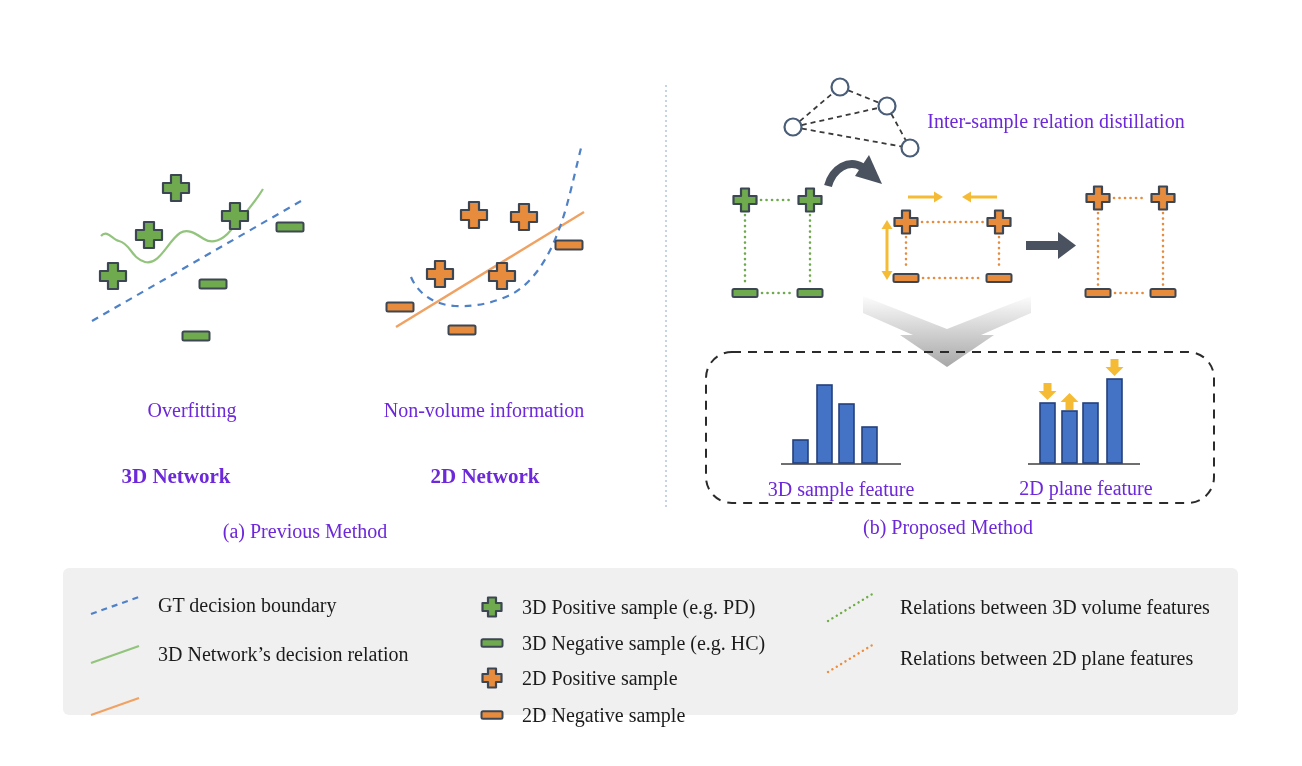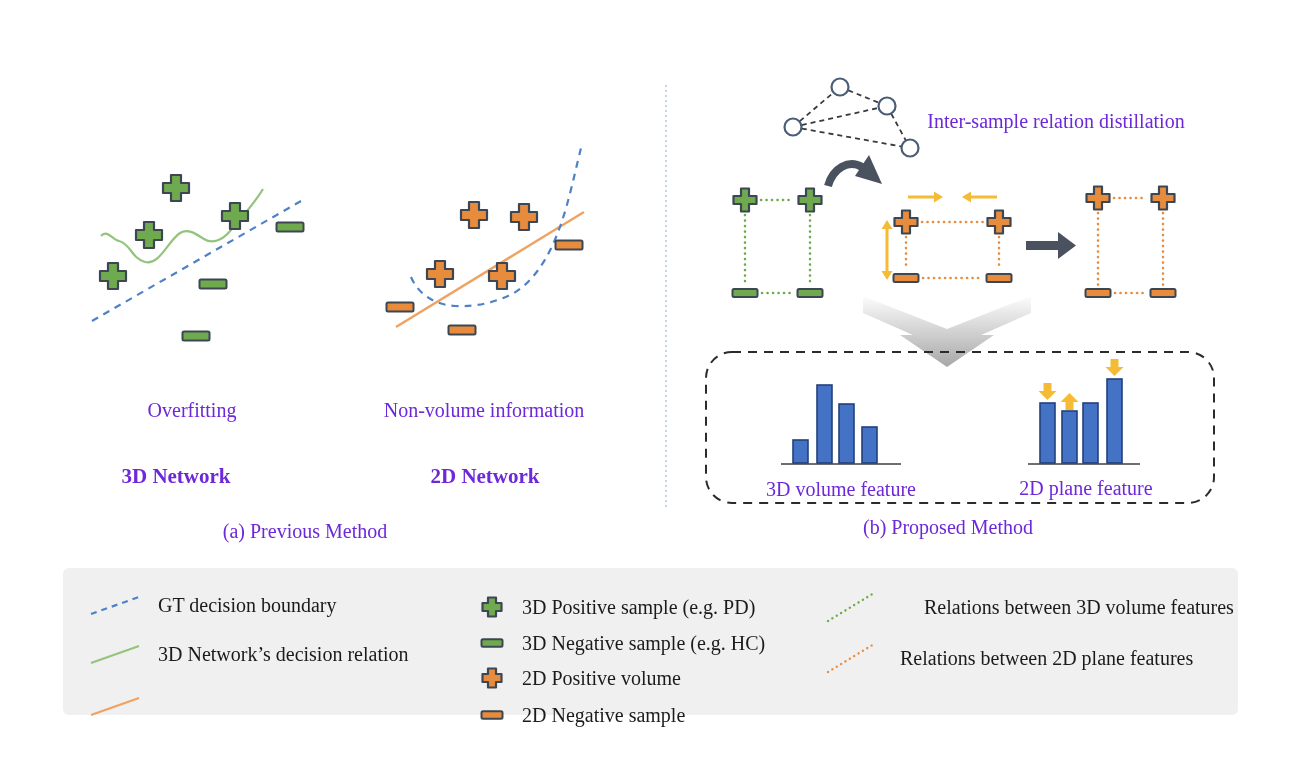--- a/index.html
+++ b/index.html
@@ -168,21 +168,21 @@
         </g>
       </g>
   </svg>
 
   <div class="t" style="left:192px;top:410px;">Overfitting</div>
   <div class="t" style="left:484px;top:410px;">Non-volume information</div>
   <div class="t bold" style="left:176px;top:477px;">3D Network</div>
   <div class="t bold" style="left:485px;top:477px;">2D Network</div>
   <div class="t" style="left:305px;top:531px;">(a) Previous Method</div>
   <div class="t" style="left:1056px;top:121px;">Inter-sample relation distillation</div>
-  <div class="t" style="left:841px;top:489px;">3D volume feature</div>
+  <div class="t" style="left:841px;top:489px;">3D sample feature</div>
   <div class="t" style="left:1086px;top:488px;">2D plane feature</div>
   <div class="t" style="left:948px;top:527px;">(b) Proposed Method</div>
 
   <div id="legend-box">
       <svg width="56" height="28" class="legend-icon" style="left: 24px; top: 23px;">
         <line x1="4" y1="23" x2="52" y2="6" stroke="#4f81c7" stroke-width="2.2" stroke-dasharray="6 5"></line>
       </svg>
       <div class="legend-item-text" style="left: 95px; top: 24px;">GT decision boundary</div>
       <svg width="56" height="28" class="legend-icon" style="left: 24px; top: 72px;">
         <line x1="4" y1="23" x2="52" y2="6" stroke="#93c47d" stroke-width="2.2"></line>
@@ -195,27 +195,27 @@
         <path d="M9 3.5H17V9H22.5V17H17V22.5H9V17H3.5V9H9Z" fill="#6faa4e" stroke="#3d4653" stroke-width="2.2" stroke-linejoin="round"></path>
       </svg>
       <div class="legend-item-text" style="left: 459px; top: 26px;">3D Positive sample (e.g. PD)</div>
       <svg width="26" height="26" class="legend-icon" style="left: 416px; top: 62px;">
         <rect x="2.5" y="9.25" width="21" height="7.5" rx="1.5" fill="#6faa4e" stroke="#3d4653" stroke-width="2"></rect>
       </svg>
       <div class="legend-item-text" style="left: 459px; top: 62px;">3D Negative sample (e.g. HC)</div>
       <svg width="26" height="26" class="legend-icon" style="left: 416px; top: 97px;">
         <path d="M9 3.5H17V9H22.5V17H17V22.5H9V17H3.5V9H9Z" fill="#e78b3d" stroke="#3d4653" stroke-width="2.2" stroke-linejoin="round"></path>
       </svg>
-      <div class="legend-item-text" style="left: 459px; top: 97px;">2D Positive volume</div>
+      <div class="legend-item-text" style="left: 459px; top: 97px;">2D Positive sample</div>
       <svg width="26" height="26" class="legend-icon" style="left: 416px; top: 134px;">
         <rect x="2.5" y="9.25" width="21" height="7.5" rx="1.5" fill="#e78b3d" stroke="#3d4653" stroke-width="2"></rect>
       </svg>
       <div class="legend-item-text" style="left: 459px; top: 134px;">2D Negative sample</div>
       <svg width="56" height="38" class="legend-icon" style="left: 761px; top: 20px;">
         <line x1="4" y1="33" x2="50" y2="5" stroke="#70ad47" stroke-width="2.4" stroke-linecap="round" stroke-dasharray="0.1 5"></line>
       </svg>
-      <div class="legend-item-text" style="left: 837px; top: 26px; margin-left: 24px;">Relations between 3D volume features</div>
+      <div class="legend-item-text" style="left: 837px; top: 26px;">Relations between 3D volume features</div>
       <svg width="56" height="38" class="legend-icon" style="left: 761px; top: 71px;">
         <line x1="4" y1="33" x2="50" y2="5" stroke="#ed8d3d" stroke-width="2.4" stroke-linecap="round" stroke-dasharray="0.1 5"></line>
       </svg>
       <div class="legend-item-text" style="left: 837px; top: 77px;">Relations between 2D plane features</div>
     </div>
 </div>
 
 </body></html>

